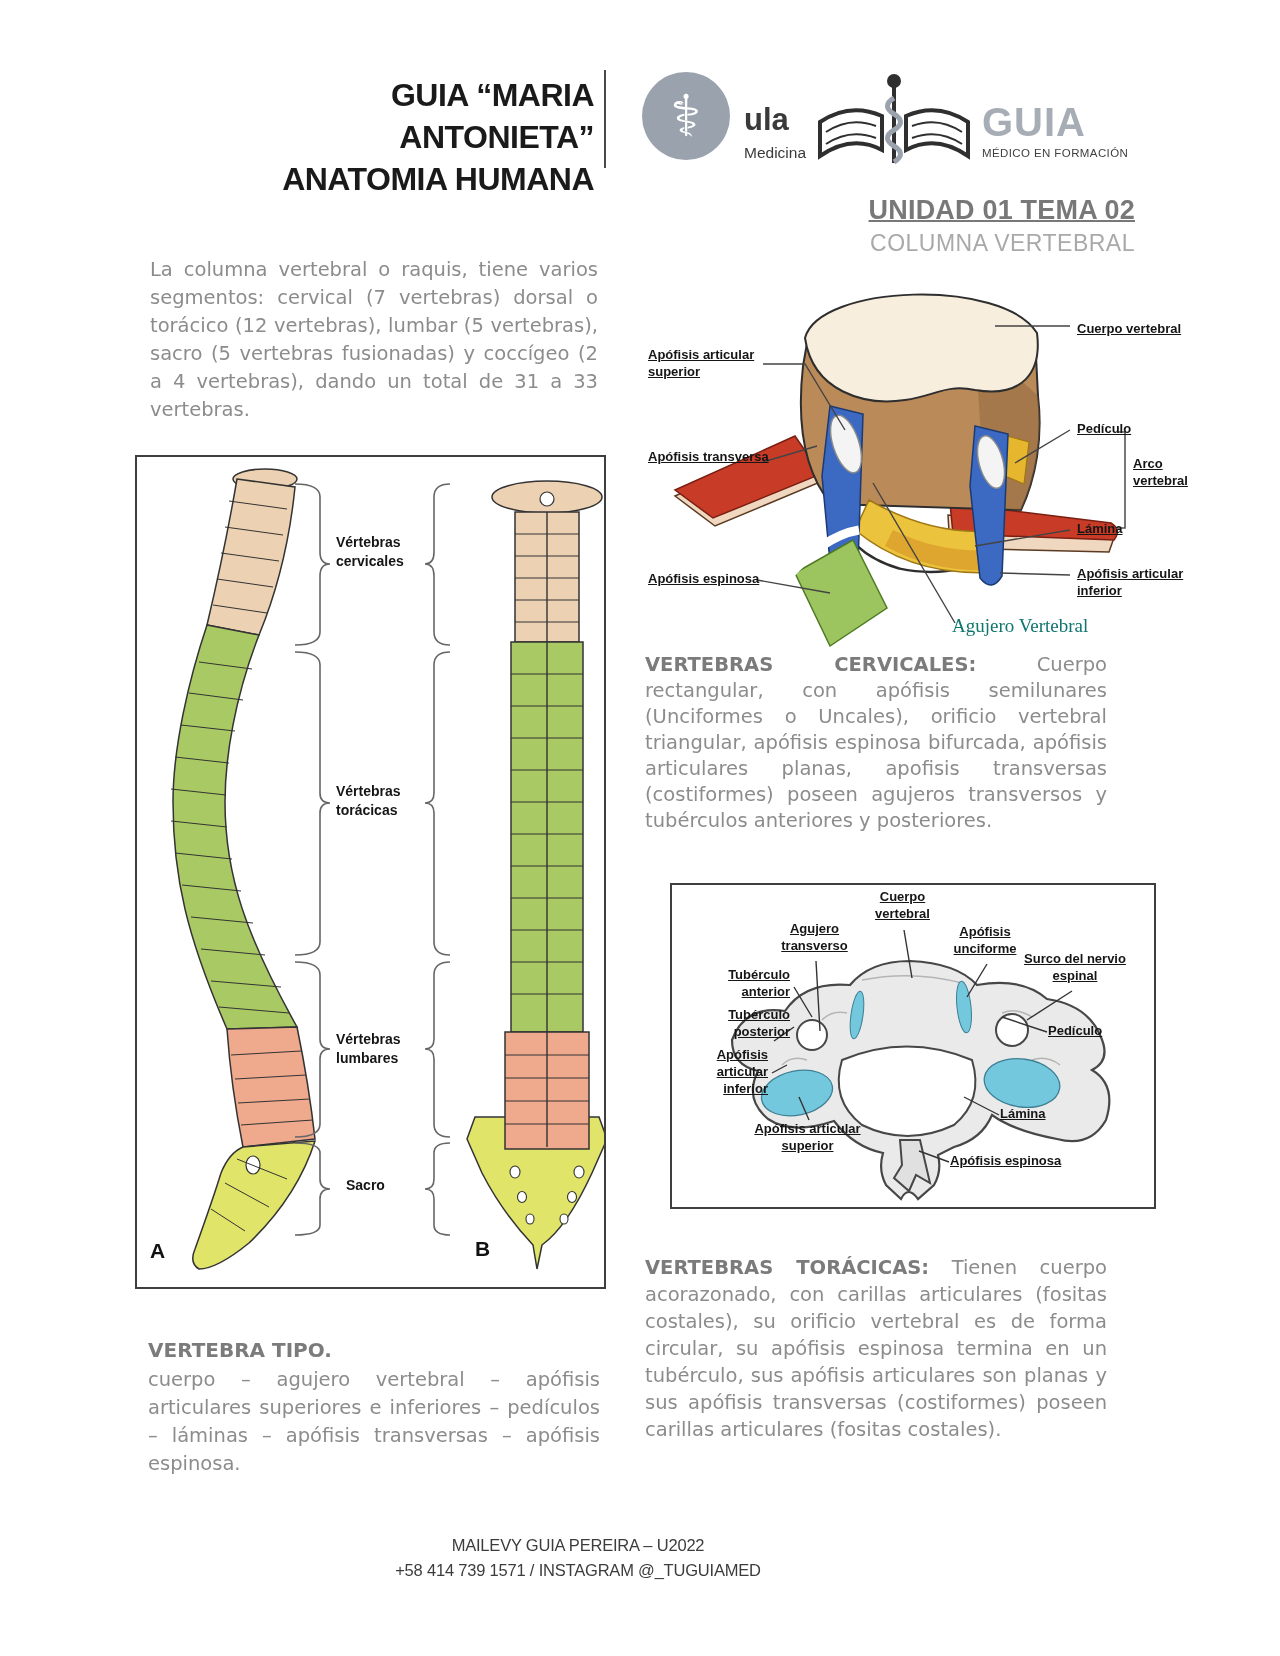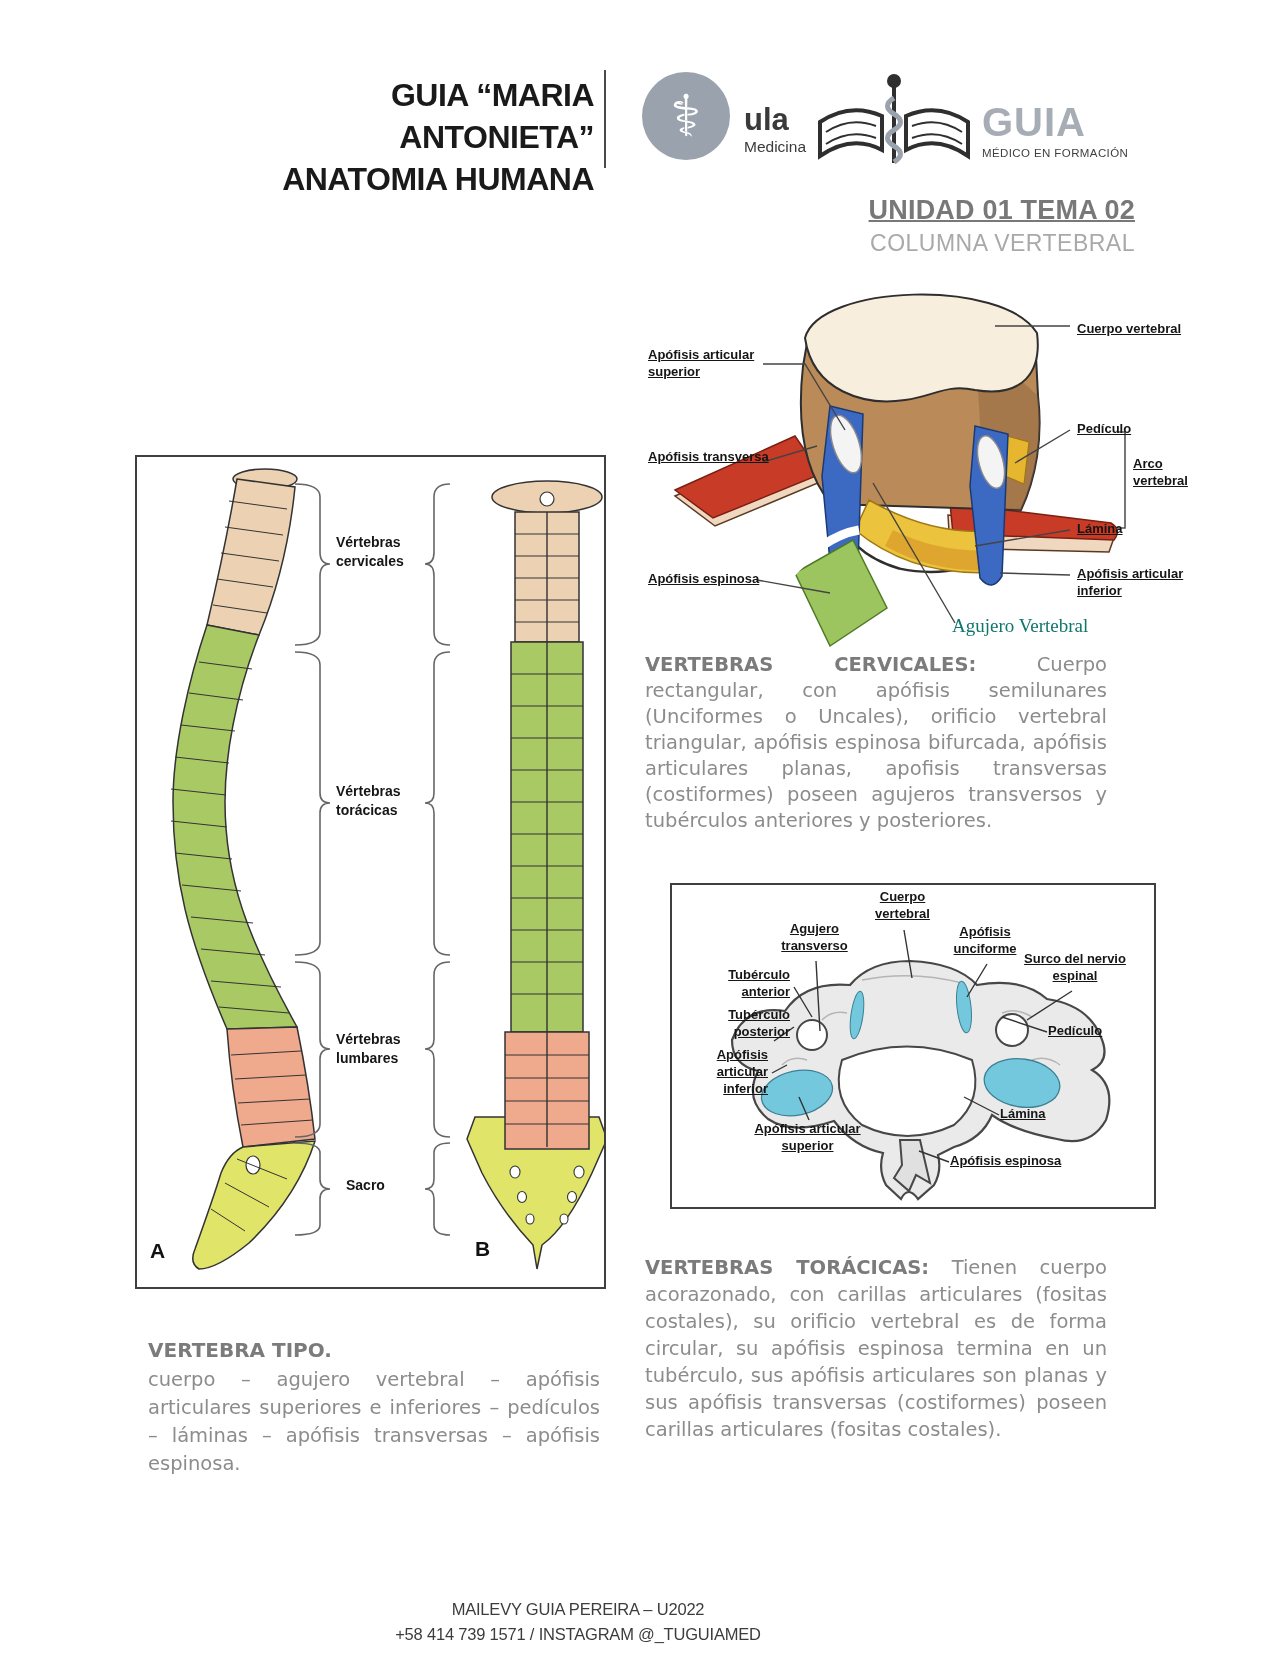--- a/index.html
+++ b/index.html
@@ -42,39 +42,40 @@
     <div>GUIA “MARIA ANTONIETA”</div>
     <div>ANATOMIA HUMANA</div>
   </div>
 
   <div class="abs" style="left:604px;top:70px;width:2px;height:98px;background:#4a4a4a;"></div>
 
   <div class="logo-circle" style="left:642px;top:72px;width:88px;height:88px;">
     <span>⚕</span>
   </div>
   <div class="abs" style="left:744px;top:104px;font:700 31px/1 'Liberation Sans',sans-serif;color:#3a3a3a;">ula</div>
-  <div class="abs" style="left:744px;top:139px;font:400 15.5px/1 'Liberation Sans',sans-serif;color:#3a3a3a;">Medicina</div>
+  <div class="abs" style="left:744px;top:145px;font:400 15.5px/1 'Liberation Sans',sans-serif;color:#3a3a3a;">Medicina</div>
 
   <svg class="abs" style="left:812px;top:72px;" width="164" height="98" viewBox="0 0 164 98">
     <path d="M8,84 L8,50 Q38,30 70,44 L70,78 Q40,62 8,84 Z" fill="#ffffff" stroke="#2f2f2f" stroke-width="4"></path>
     <path d="M156,84 L156,50 Q126,30 94,44 L94,78 Q124,62 156,84 Z" fill="#ffffff" stroke="#2f2f2f" stroke-width="4"></path>
     <path d="M14,72 Q38,56 64,66 M14,60 Q38,44 64,54" fill="none" stroke="#2f2f2f" stroke-width="2"></path>
     <path d="M150,72 Q126,56 100,66 M150,60 Q126,44 100,54" fill="none" stroke="#2f2f2f" stroke-width="2"></path>
     <circle cx="82" cy="9" r="7" fill="#2f2f2f"></circle>
     <rect x="80" y="15" width="4" height="76" fill="#2f2f2f"></rect>
     <path d="M82,26 q-13,8 0,16 q13,8 0,16 q-13,8 0,16 q13,8 0,16" fill="none" stroke="var(--logo_gray)" stroke-width="5"></path>
   </svg>
   <div class="abs" style="left:982px;top:102px;font:700 40px/1 'Liberation Sans',sans-serif;color:#a6adb5;letter-spacing:1px;">GUIA</div>
   <div class="abs" style="left:982px;top:148px;font:400 11.5px/1 'Liberation Sans',sans-serif;color:#3f3f3f;letter-spacing:0.4px;">MÉDICO EN FORMACIÓN</div>
 
   <div class="unit" style="left:760px;top:195px;width:375px;">
     <div class="t">UNIDAD 01 TEMA 02</div>
     <div class="s">COLUMNA VERTEBRAL</div>
   </div>
 
+  <p class="para abs" style="left:150px;top:256px;width:448px;font-size:19.5px;line-height:28px;">La columna vertebral o raquis, tiene varios segmentos: cervical (7 vertebras) dorsal o torácico (12 vertebras), lumbar (5 vertebras), sacro (5 vertebras fusionadas) y coccígeo (2 a 4 vertebras), dando un total de 31 a 33 vertebras.</p>
 
   <div class="abs" style="left:645px;top:278px;width:580px;height:380px;">
     <svg width="580" height="380" viewBox="0 0 580 380">
 
       <polygon points="30,218 70,248 180,202 150,164" fill="#f0d7bf" stroke="#5b3a22" stroke-width="1.5"></polygon>
       <polygon points="303,237 470,257 464,274 305,270" fill="#f0d7bf" stroke="#5b3a22" stroke-width="1.5"></polygon>
 
       <polygon points="30,212 150,158 176,196 68,240" fill="var(--process_red)" stroke="#7a1f12" stroke-width="1.5"></polygon>
       <path d="M305,225 L466,245 Q477,252 469,262 L308,256 Z" fill="var(--process_red)" stroke="#7a1f12" stroke-width="1.5"></path>
 
@@ -203,18 +204,18 @@
   <div class="fl" style="left:1048px;top:1022px;width:80px;">Pedículo</div>
   <div class="fl" style="left:1000px;top:1105px;width:70px;">Lámina</div>
   <div class="fl" style="left:740px;top:1120px;width:135px;text-align:center;">Apófisis articular superior</div>
   <div class="fl" style="left:950px;top:1152px;width:160px;">Apófisis espinosa</div>
 
   <div class="abs" style="left:148px;top:1338px;font:700 20px/1.2 'DejaVu Sans',sans-serif;color:var(--heading_gray);">VERTEBRA TIPO.</div>
   <p class="para abs" style="left:148px;top:1366px;width:452px;font-size:19.5px;line-height:28px;">cuerpo – agujero vertebral – apófisis articulares superiores e inferiores – pedículos – láminas – apófisis transversas – apófisis espinosa.</p>
 
   <p class="para abs" style="left:645px;top:1254px;width:462px;font-size:19.5px;line-height:27px;"><span class="ph">VERTEBRAS TORÁCICAS:</span> <span>Tienen cuerpo acorazonado, con carillas articulares (fositas costales), su orificio vertebral es de forma circular, su apófisis espinosa termina en un tubérculo, sus apófisis articulares son planas y sus apófisis transversas (costiformes) poseen carillas articulares (fositas costales).</span></p>
 
-  <div class="footer" style="left:0px;top:1597px;width:1156px;">
+  <div class="footer" style="left:0px;top:1533px;width:1156px;">
     <div>MAILEVY GUIA PEREIRA – U2022</div>
     <div>+58 414 739 1571  / INSTAGRAM @_TUGUIAMED</div>
   </div>
 
 </div>
 
 </body></html>

